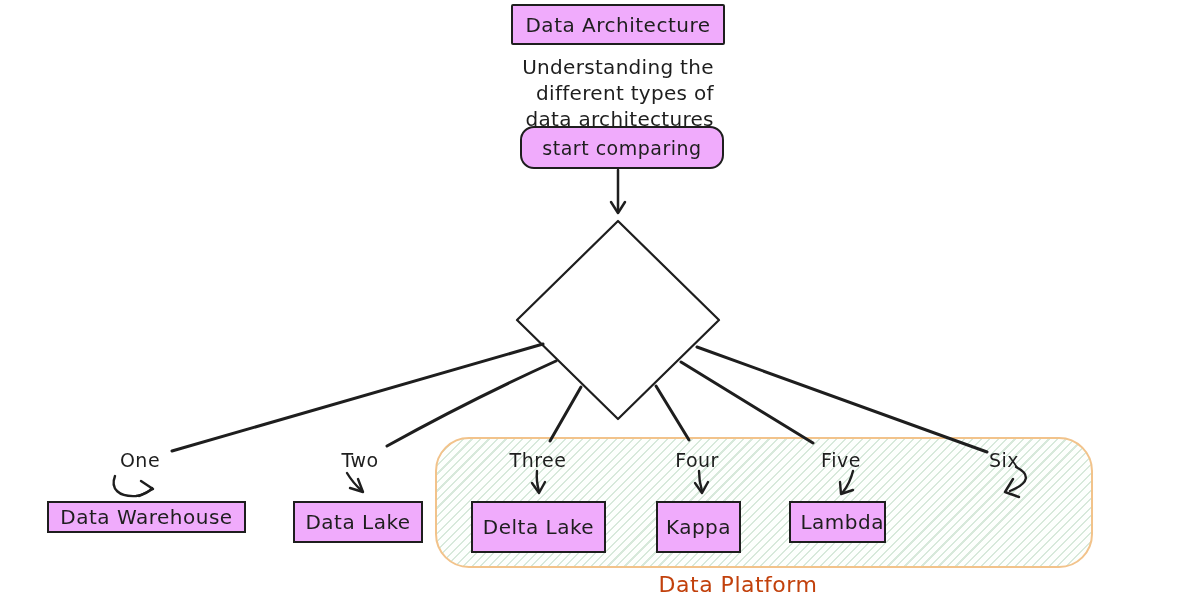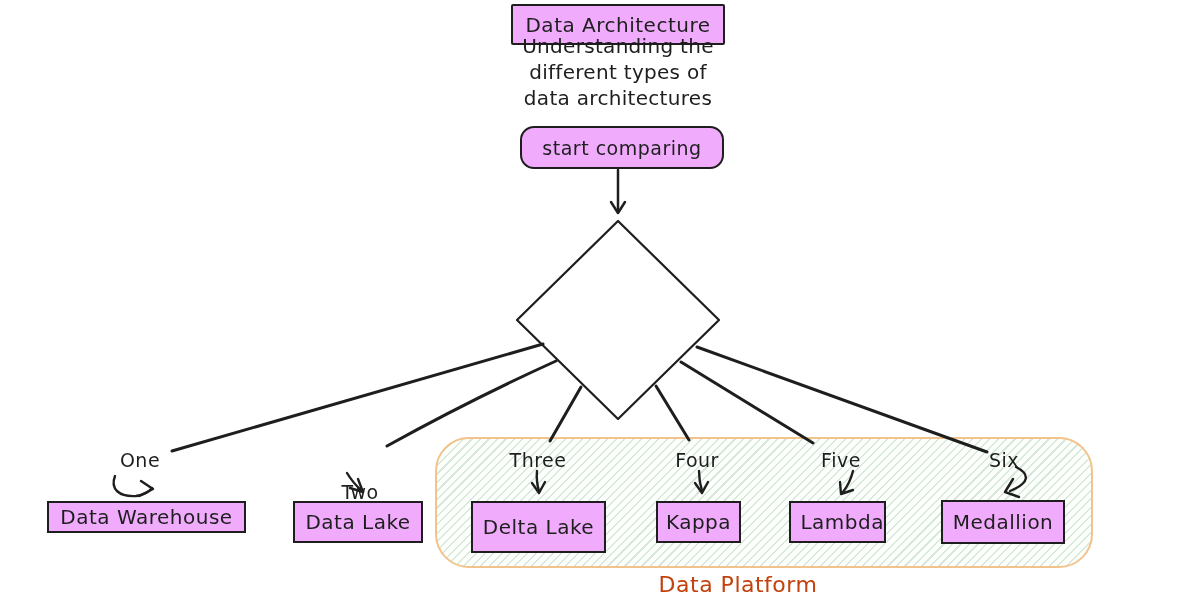--- a/index.html
+++ b/index.html
@@ -57,29 +57,29 @@
     font-size: 20px;
     letter-spacing: 0.5px;
     z-index: 2;
     white-space: nowrap;
   }
   .title-box   { left: 511px; top: 4px;   width: 214px; height: 41px; border-radius: 2px; }
   .start-box   { left: 520px; top: 126px; width: 204px; height: 43px; border-radius: 14px; font-size: 19px; }
   .box-dw      { left: 47px;  top: 501px; width: 199px; height: 32px; }
   .box-dl      { left: 293px; top: 501px; width: 130px; height: 42px; }
   .box-delta   { left: 471px; top: 501px; width: 135px; height: 52px; }
-  .box-kappa   { left: 656px; top: 501px; width: 85px;  height: 42px; text-align: right; }
+  .box-kappa   { left: 656px; top: 501px; width: 85px;  height: 52px; text-align: right; }
   .box-lambda  { left: 789px; top: 501px; width: 97px;  height: 42px; justify-content: flex-end; }
   .box-medal   { left: 941px; top: 500px; width: 124px; height: 44px; }
 
   .subtitle {
     position: absolute;
-    left: 618px; top: 33px;
+    left: 618px; top: 54px;
     transform: translateX(-50%);
-    text-align: center;
+    text-align: right;
     font-size: 20px;
     line-height: 26px;
     letter-spacing: 0.3px;
     z-index: 2;
     white-space: nowrap;
   }
   .decision-text {
     position: absolute;
     left: 618px; top: 283px;
     transform: translateX(-50%);
@@ -93,21 +93,21 @@
   .branch-num {
     position: absolute;
     transform: translateX(-50%);
     top: 449px;
     font-size: 19px;
     letter-spacing: 0.5px;
     z-index: 2;
     white-space: nowrap;
   }
   .num-one   { left: 140px; }
-  .num-two   { left: 360px; margin-top: 32px; }
+  .num-two   { left: 360px; }
   .num-three { left: 538px; }
   .num-four  { left: 697px; }
   .num-five  { left: 841px; }
   .num-six   { left: 1004px; }
 </style>
 </head>
 <body>
 
 <div class="canvas">
 
@@ -178,19 +178,16 @@
   </div>
   <div class="node box-delta">
     <span>Delta Lake</span>
   </div>
   <div class="node box-kappa">
     <span>Kappa</span>
   </div>
   <div class="node box-lambda">
     <span>Lambda</span>
   </div>
-  <div class="node box-medal">
-    <span>Medallion</span>
-  </div>
 
   <div class="platform-label">Data Platform</div>
 
 </div>
 
 </body></html>

